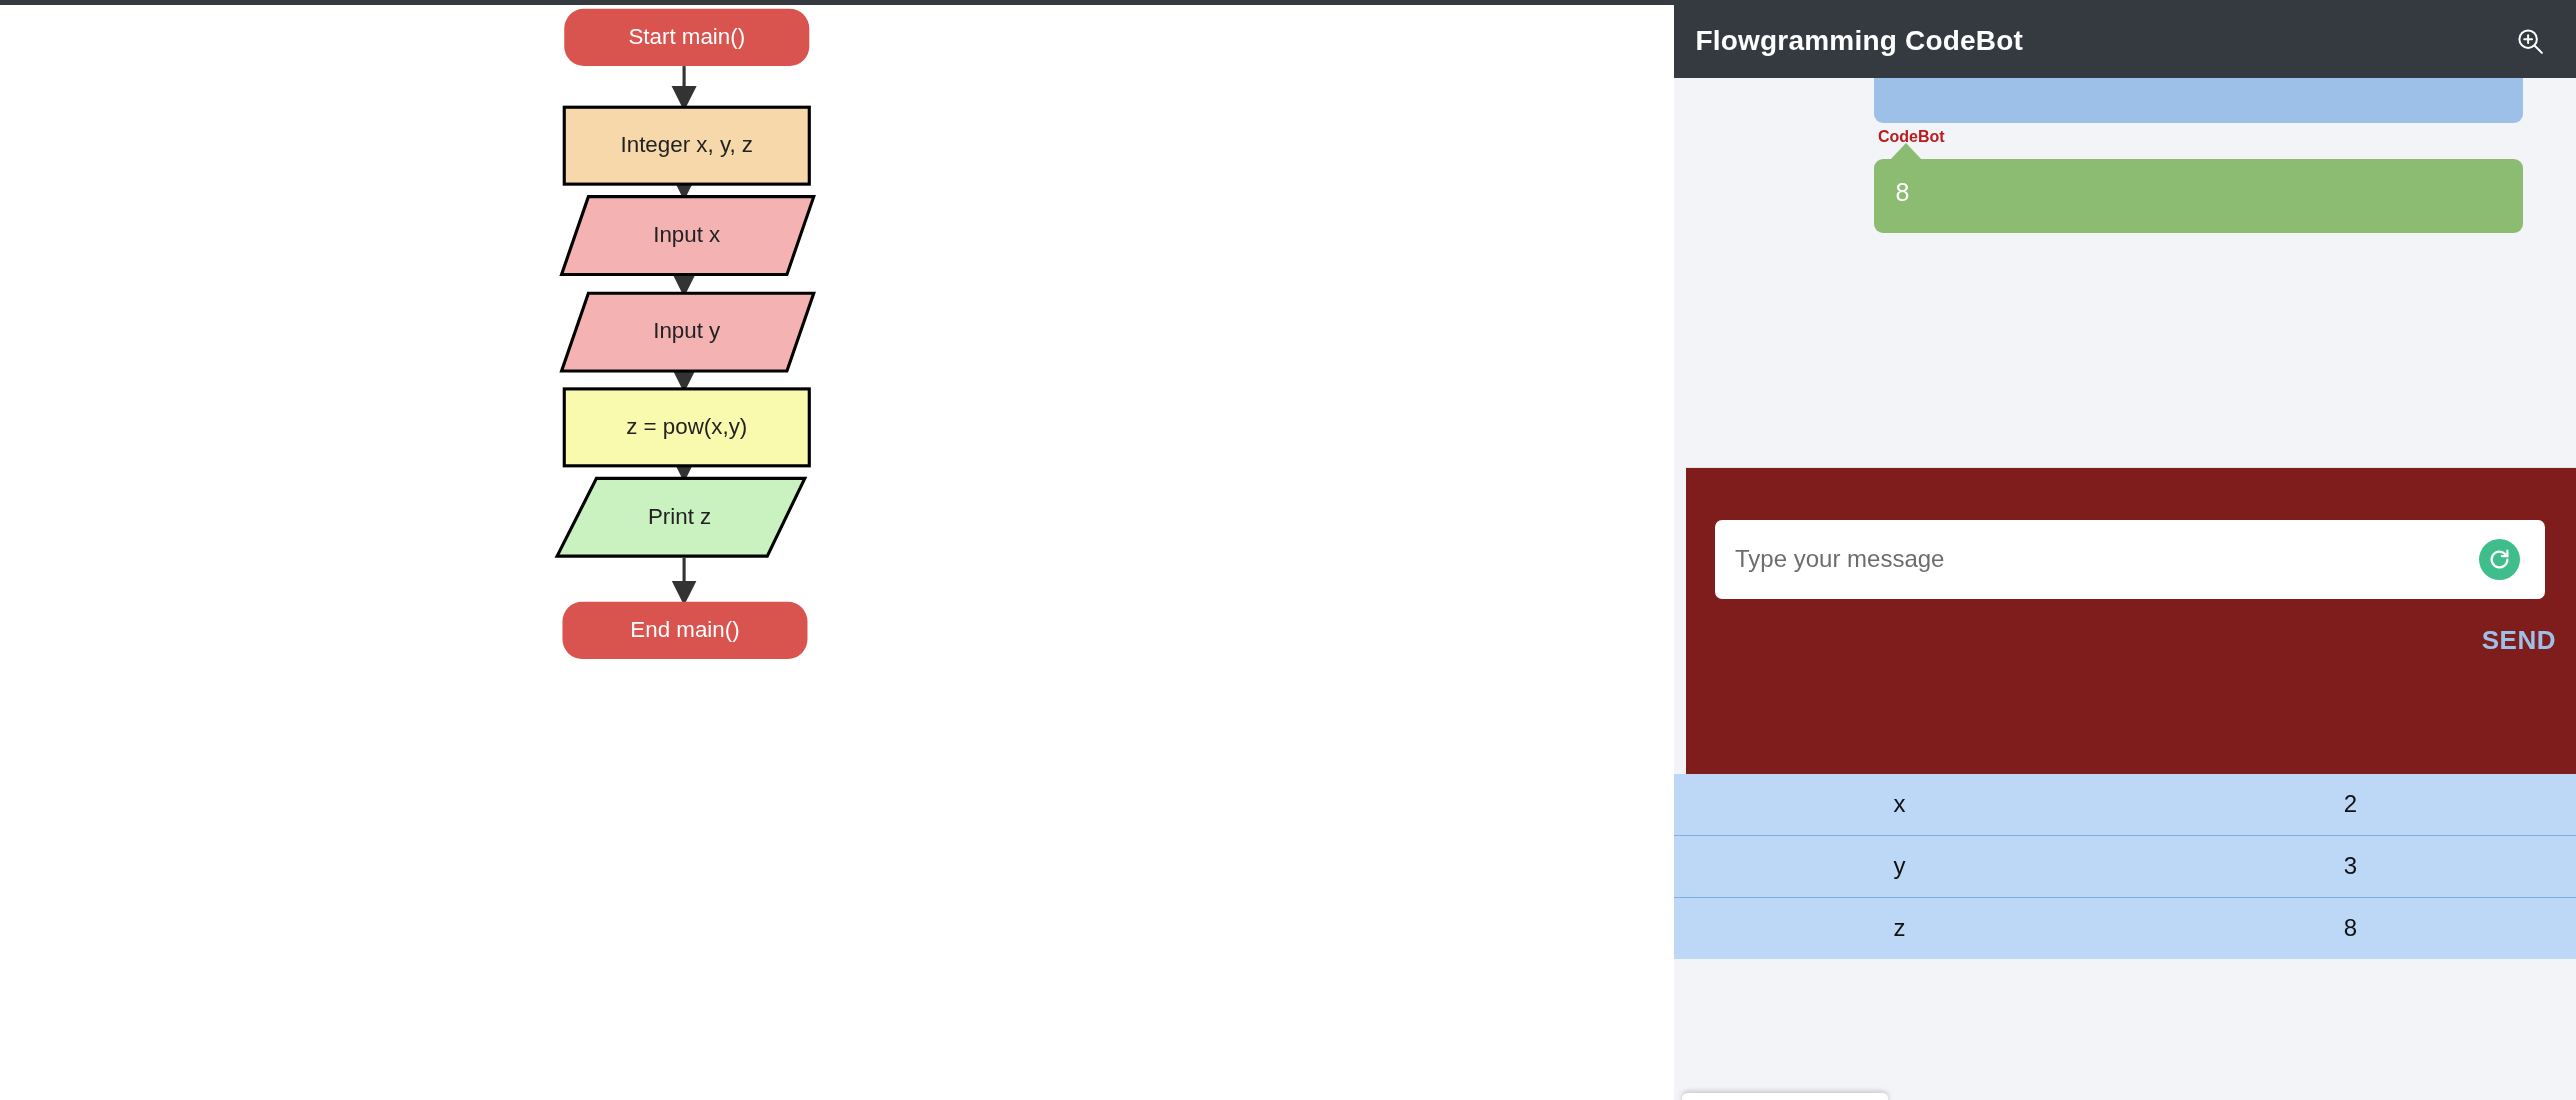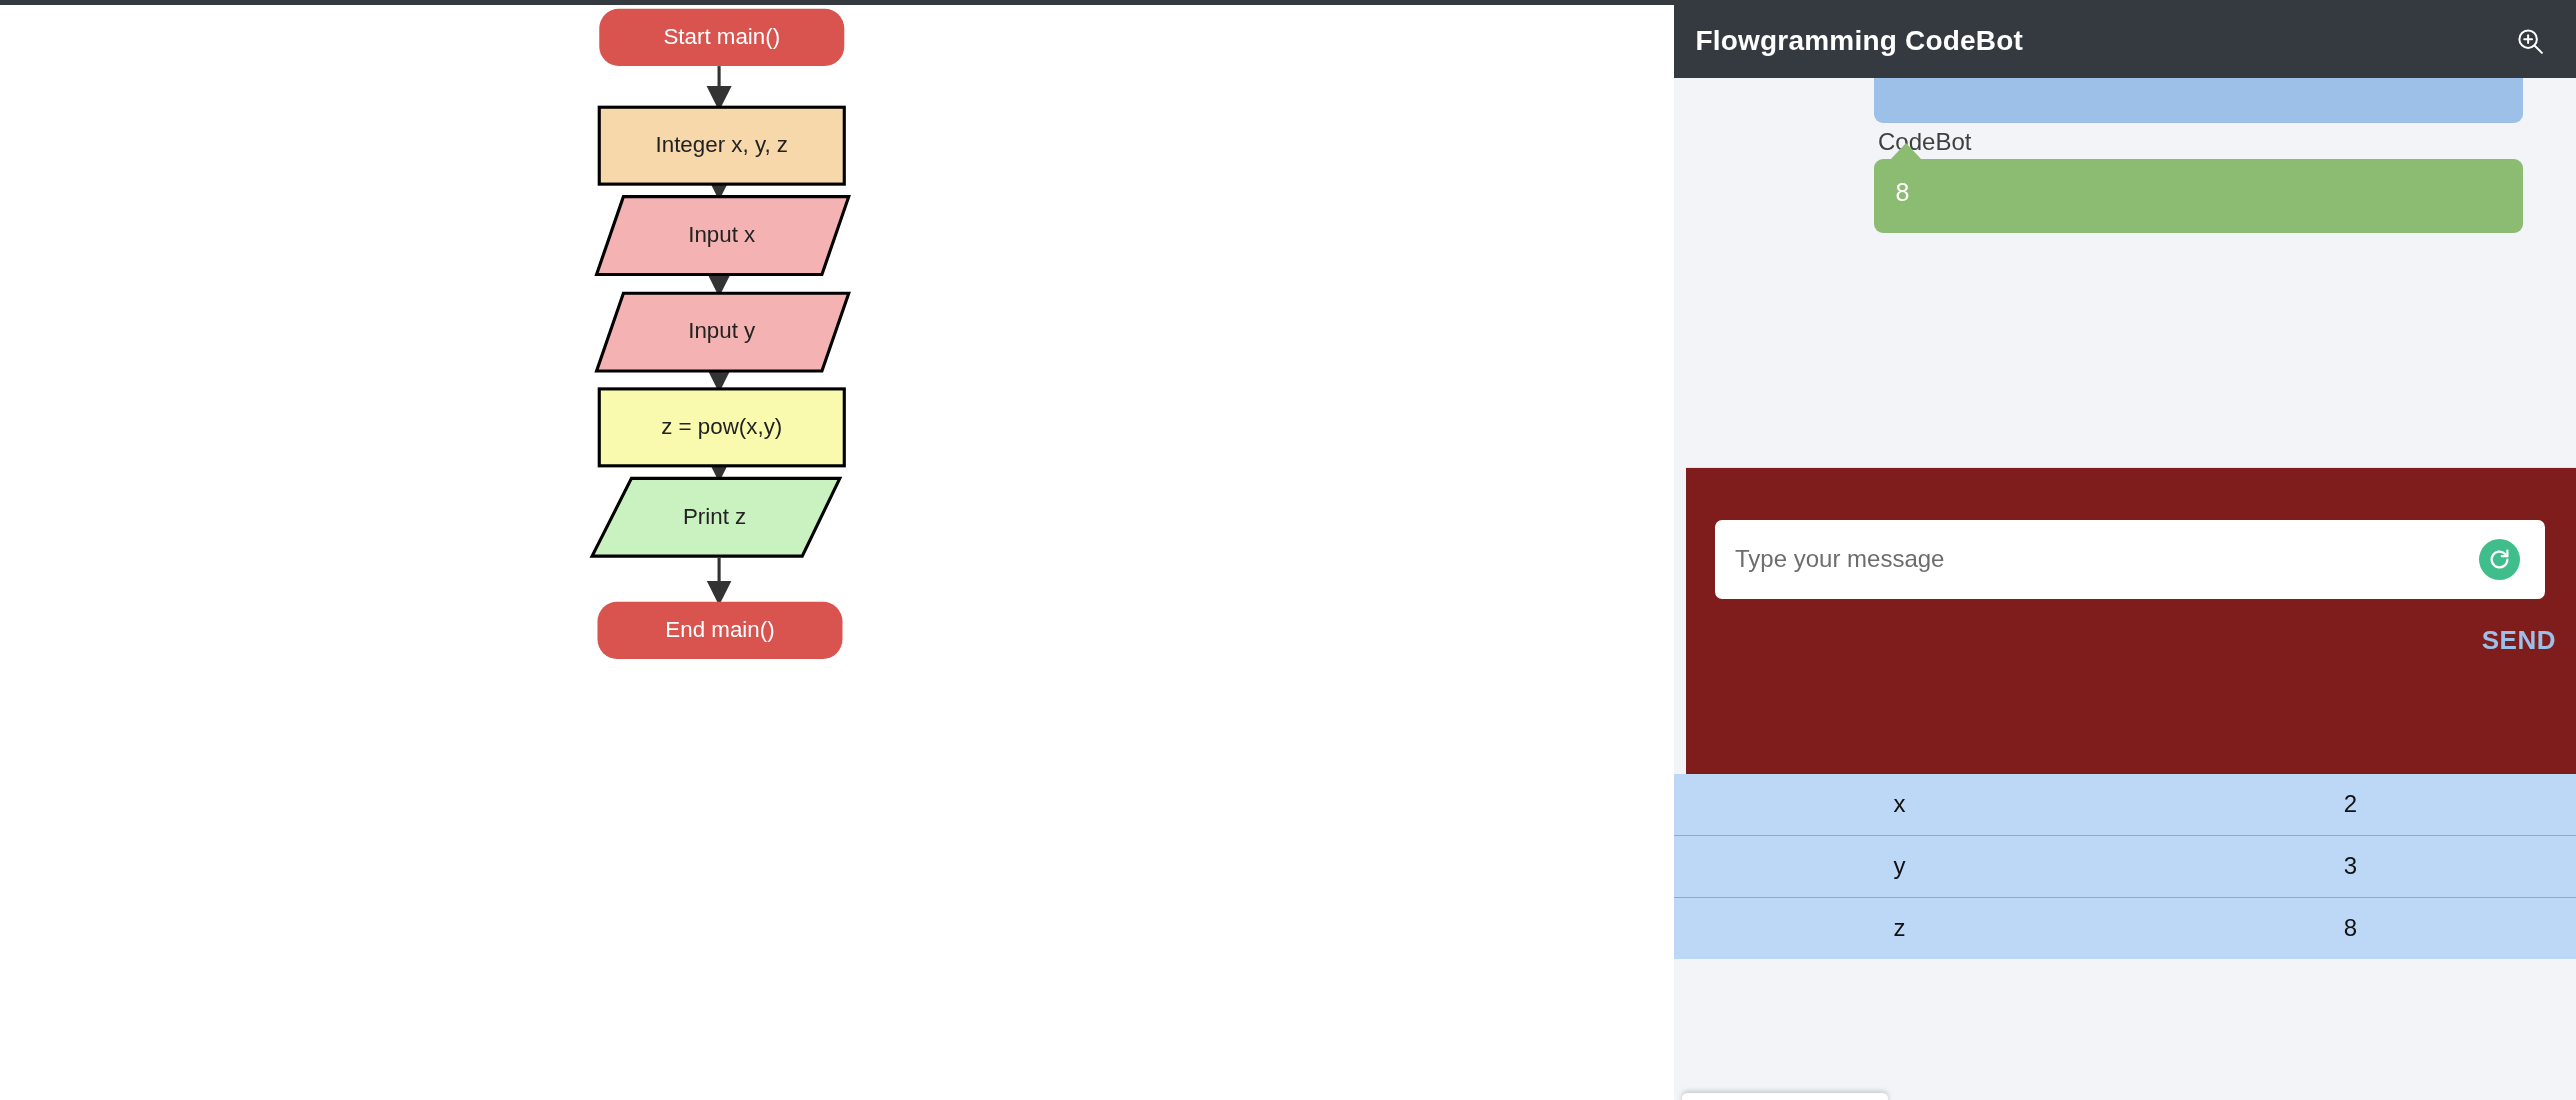--- a/index.html
+++ b/index.html
@@ -25,21 +25,20 @@
     background: #343a40;
   }
 
   
   .flow-canvas {
     position: absolute;
     top: 4.5px; left: 0;
     width: 1674px;
     height: 1096px;
     background: #ffffff;
-    padding-left: 35px;
   }
   .flow-svg { display: block; }
 
   .node-text {
     font-family: "Liberation Sans", sans-serif;
     font-size: 25px;
     text-anchor: middle;
     dominant-baseline: middle;
   }
   .node-text.dark  { fill: #222222; }
@@ -111,22 +110,23 @@
     box-sizing: border-box;
     padding: 12.5px 21.5px;
     color: #ffffff;
     font-size: 25px;
   }
 
   .bot-name {
     position: absolute;
     left: 204px;
     top: 50px;
-    color: #404040;
-    font-size: 24px;
+    color: #b91c1c;
+    font-size: 16px;
+    font-weight: bold;
   }
   .bubble-bot-wrap {
     position: absolute;
     left: 200px;
     top: 81px;
     width: 649px;
   }
   .bubble-bot {
     position: relative;
     width: 649px;

